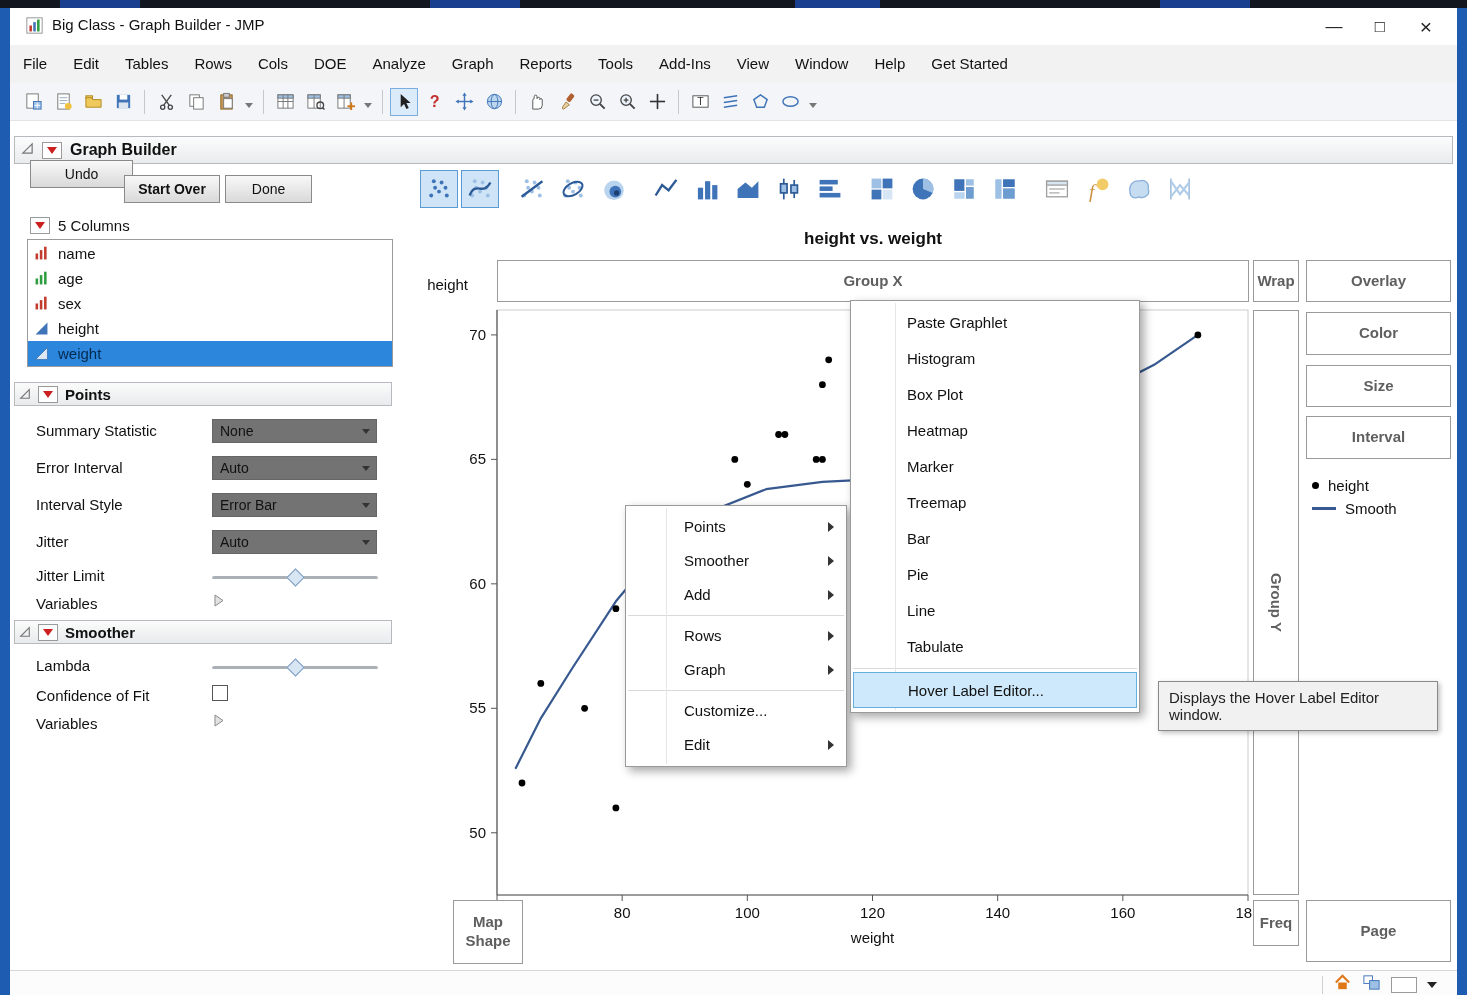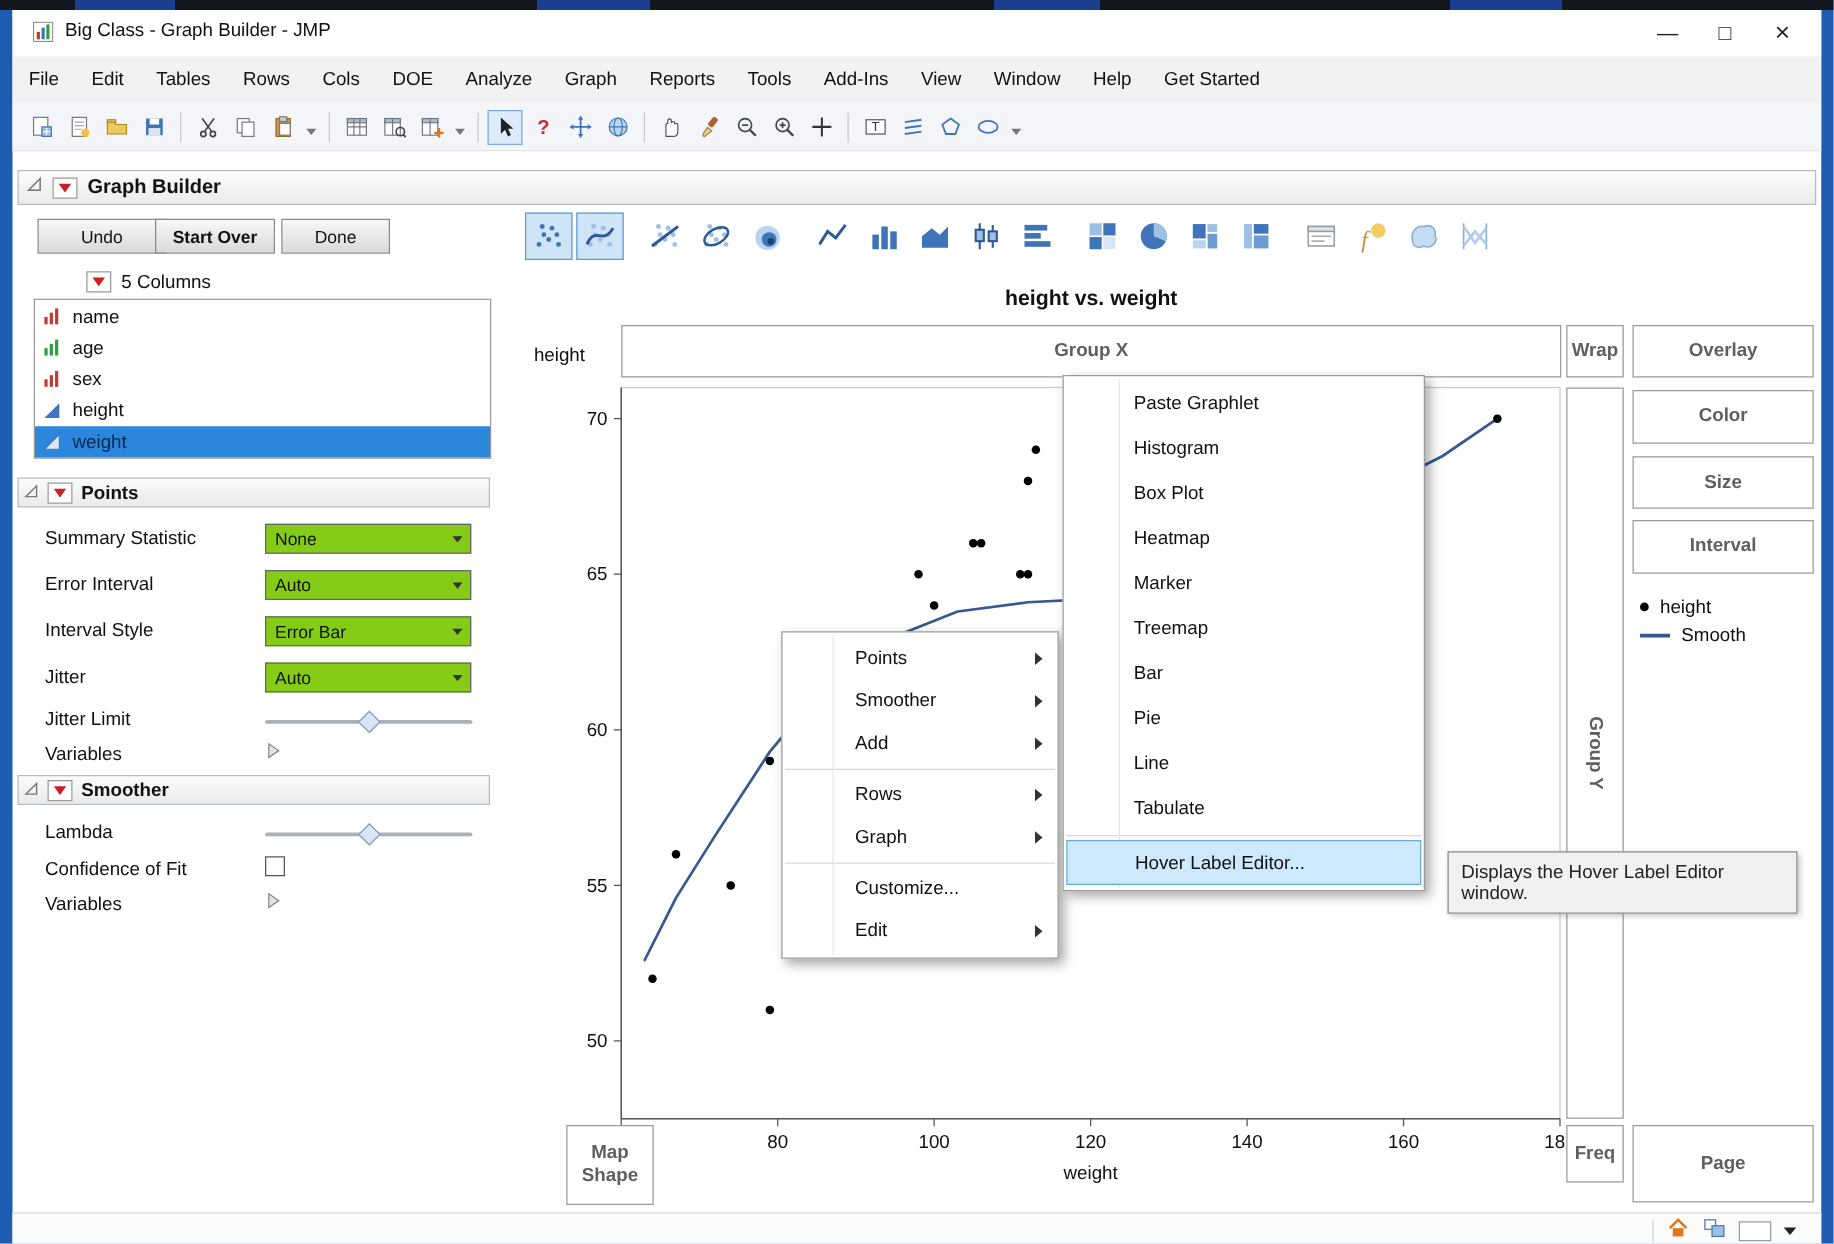--- a/index.html
+++ b/index.html
@@ -37,41 +37,41 @@
   .outline-title{font-weight:bold;font-size:16px;}
   .panel-band{position:absolute;left:4px;width:378px;height:24px;background:linear-gradient(#fbfbfb,#e8eaec);
     border:1px solid #b6babe;box-sizing:border-box;display:flex;align-items:center;gap:7px;padding-left:4px;
     font-weight:bold;font-size:15px;}
   .red-tri-btn{width:18px;height:15px;background:#fff;border:1px solid #9a9a9a;display:inline-flex;align-items:center;justify-content:center;flex:0 0 auto;}
   .red-tri-btn i{width:0;height:0;border-left:5px solid transparent;border-right:5px solid transparent;border-top:7px solid #cc1f1f;}
 
   
   .btn{position:absolute;height:28px;background:linear-gradient(#f8f8f8,#d9d9d9);border:1px solid #8a8a8a;
     font-size:14px;display:flex;align-items:center;justify-content:center;box-sizing:border-box;}
-  #btn-undo{left:20px;top:167px;width:103px;}
+  #btn-undo{left:20px;top:152px;width:103px;}
   #btn-startover{left:114px;top:167px;width:96px;font-weight:bold;}
   #btn-done{left:215px;top:167px;width:87px;}
 
   
   .gallery{position:absolute;left:410px;top:162px;display:flex;align-items:center;}
   .gtile{width:38px;height:38px;display:flex;align-items:center;justify-content:center;margin-right:3px;border:1px solid transparent;box-sizing:border-box;background:#fff;}
   .gtile.selected{background:#cfe4f7;border:1px solid #5b9bd5;}
   .gtile.gap{margin-left:11px;}
   .gtile.dim{opacity:.8;}
 
   
-  .columns-header{position:absolute;left:20px;top:209px;display:flex;gap:8px;align-items:center;font-size:15px;margin-left:39px;}
+  .columns-header{position:absolute;left:20px;top:209px;display:flex;gap:8px;align-items:center;font-size:15px;}
   .list{position:absolute;left:17px;top:231px;width:366px;height:128px;border:1px solid #9a9a9a;background:#fff;box-sizing:border-box;padding-top:1px;}
   .lrow{height:25px;display:flex;align-items:center;padding-left:5px;gap:8px;font-size:15px;}
   .lrow.selected{background:#2b86dc;color:#03294e;}
 
   
   .prow{position:absolute;left:0;width:382px;height:28px;}
   .prow .plabel{position:absolute;left:26px;top:4px;font-size:15px;}
-  .combo{position:absolute;left:202px;top:0;width:165px;height:24px;background:#84cc16;border:1px solid #666;
+  .combo{position:absolute;left:202px;top:0;width:165px;height:24px;background:#737373;border:1px solid #666;
     box-sizing:border-box;display:flex;align-items:center;padding:0 7px;font-size:14px;}
   .combo i{position:absolute;right:6px;top:9px;width:0;height:0;border-left:4px solid transparent;border-right:4px solid transparent;border-top:5px solid #333;}
   .slider-track{position:absolute;left:202px;width:166px;height:3px;background:#aab0b6;border-radius:2px;border-bottom:1px solid #fff;}
   .slider-thumb{position:absolute;width:11px;height:11px;background:#d8e6f4;border:1px solid #7d9cc0;transform:rotate(45deg);}
   .checkbox{position:absolute;left:202px;top:1px;width:16px;height:16px;background:#fff;border:1px solid #555;box-sizing:border-box;}
 
   
   #graph-title{position:absolute;left:487px;top:221px;width:752px;text-align:center;font-weight:bold;font-size:17px;}
   #ylab{position:absolute;left:394px;top:268px;width:64px;text-align:right;font-size:15px;}
   .zone{position:absolute;border:1px solid #9a9a9a;display:flex;align-items:center;justify-content:center;

